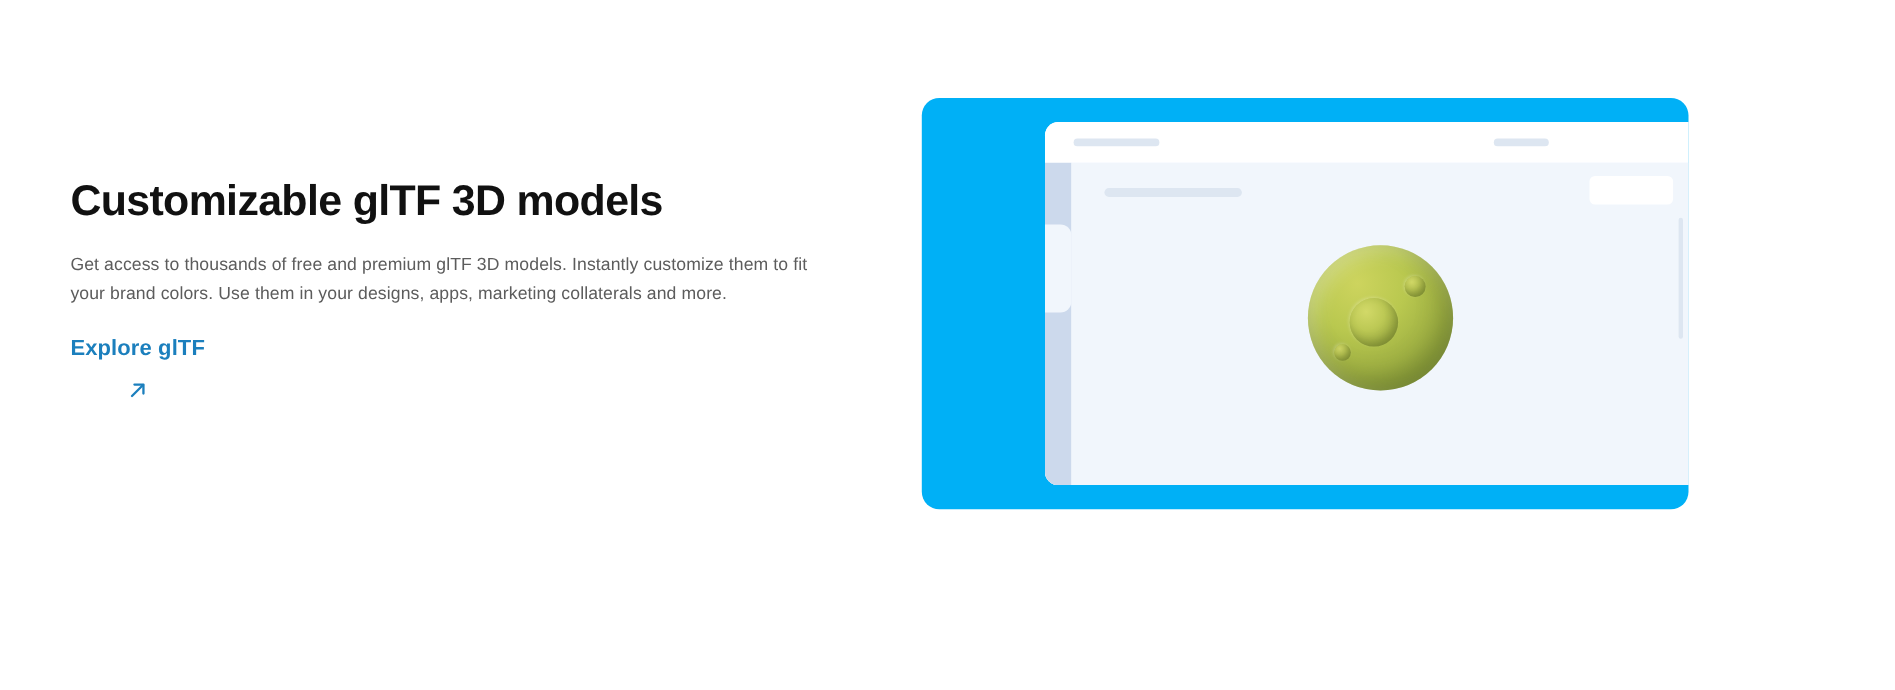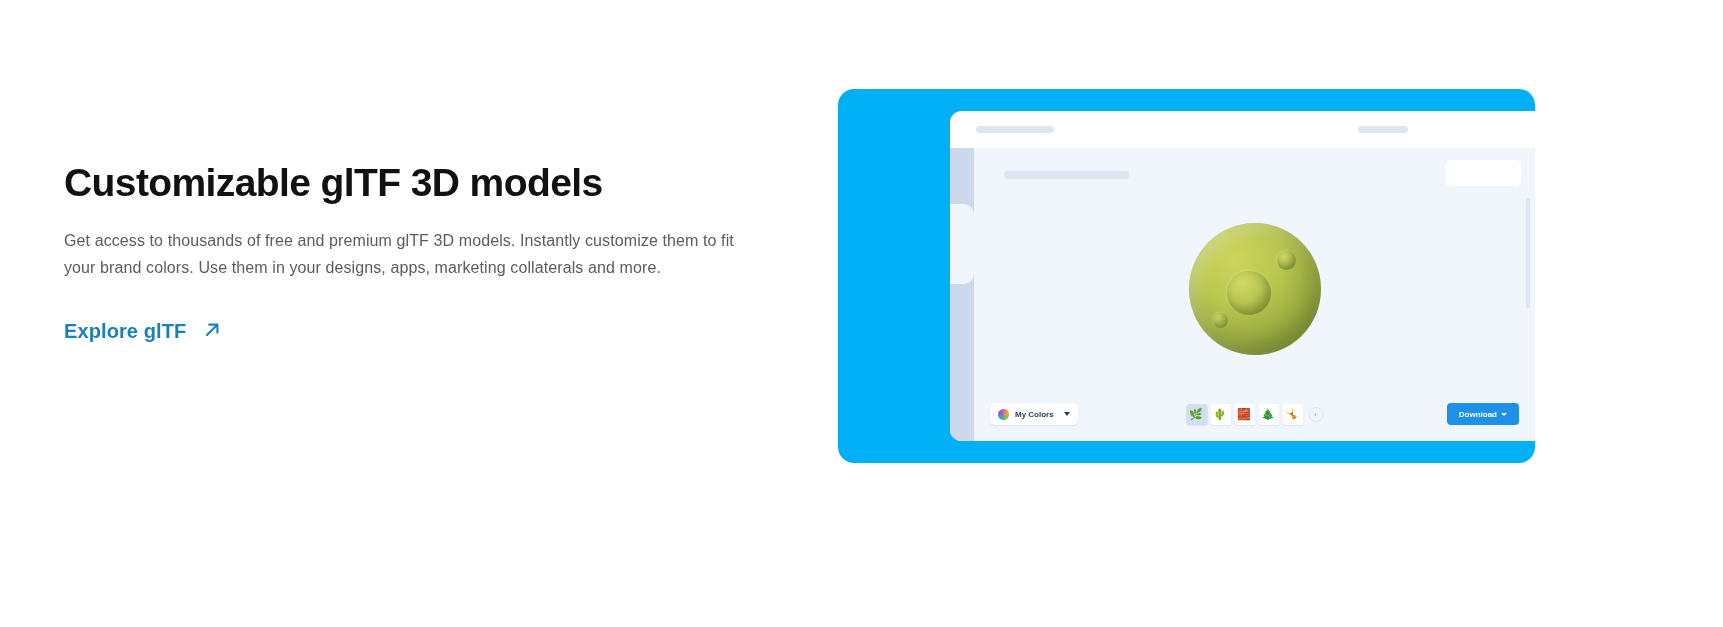--- a/index.html
+++ b/index.html
@@ -34,25 +34,26 @@
   }
   .body-copy {
     font-size: 16px;
     line-height: 1.68;
     color: #5c5c5c;
     font-weight: 400;
     max-width: 690px;
     letter-spacing: 0.1px;
   }
   .cta-row {
-    margin-top: 38px;
+    margin-top: 24px;
     display: inline-flex;
     align-items: center;
     gap: 16px;
     cursor: pointer;
+    flex-direction: column;
   }
   .cta-label {
     font-size: 20px;
     font-weight: 600;
     color: #1b7fbd;
     letter-spacing: 0.1px;
   }
   .cta-arrow { display: block; }
 
   
@@ -297,40 +298,17 @@
 
           <div class="model-stage">
             <div class="sphere-wrap">
               <div class="sphere-main"></div>
               <div class="bump bump-big"></div>
               <div class="bump bump-mid"></div>
               <div class="bump bump-small"></div>
             </div>
           </div>
 
-          <div class="app-toolbar">
-
-            <div class="colors-select">
-              <span class="color-orb"></span>
-              <span class="colors-label">My Colors</span>
-              <span class="chev"></span>
-            </div>
-
-            <div class="thumb-strip">
-              <span class="thumb selected">🌿</span>
-              <span class="thumb">🌵</span>
-              <span class="thumb">🧱</span>
-              <span class="thumb">🎄</span>
-              <span class="thumb">🤸</span>
-              <span class="thumb-more">›</span>
-            </div>
-
-            <div class="download-btn">
-              <span>Download</span>
-              <span class="chev-white"></span>
-            </div>
-
-          </div>
         </div>
       </div>
     </div>
   </div>
 </div>
 
 </body></html>

